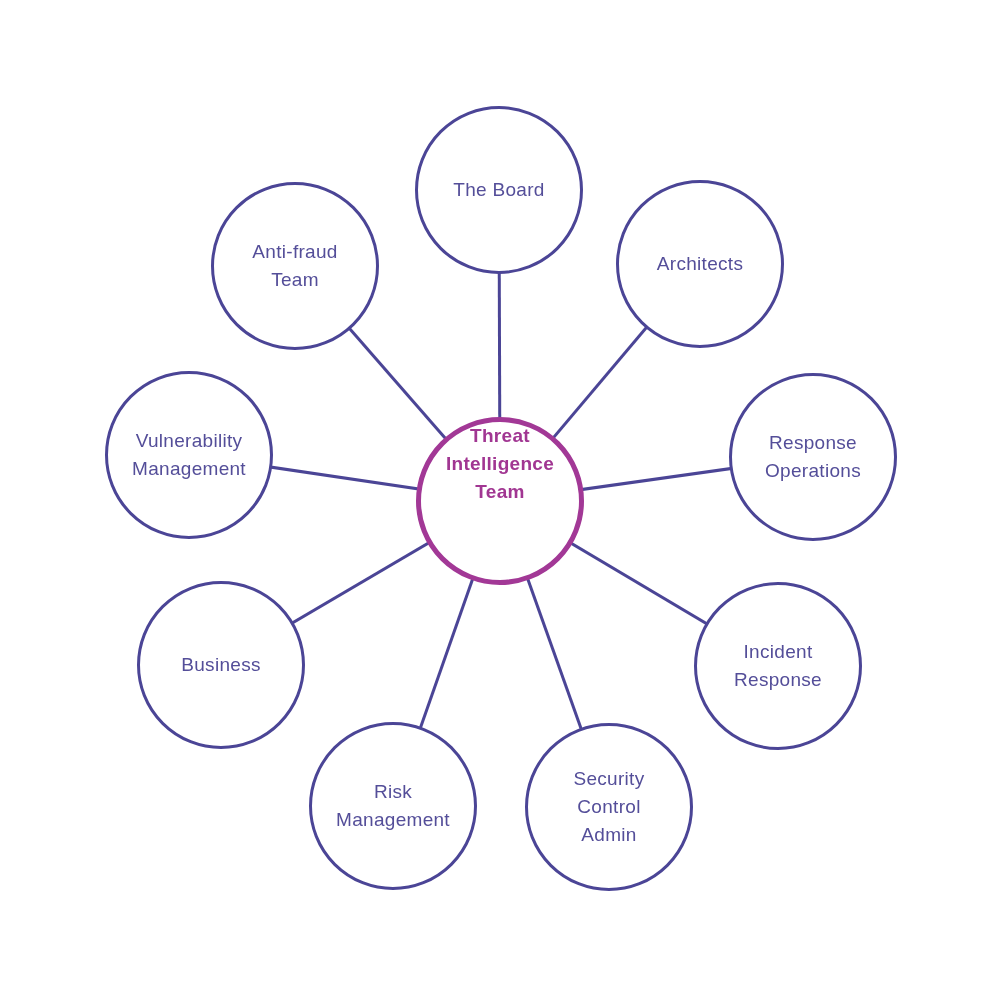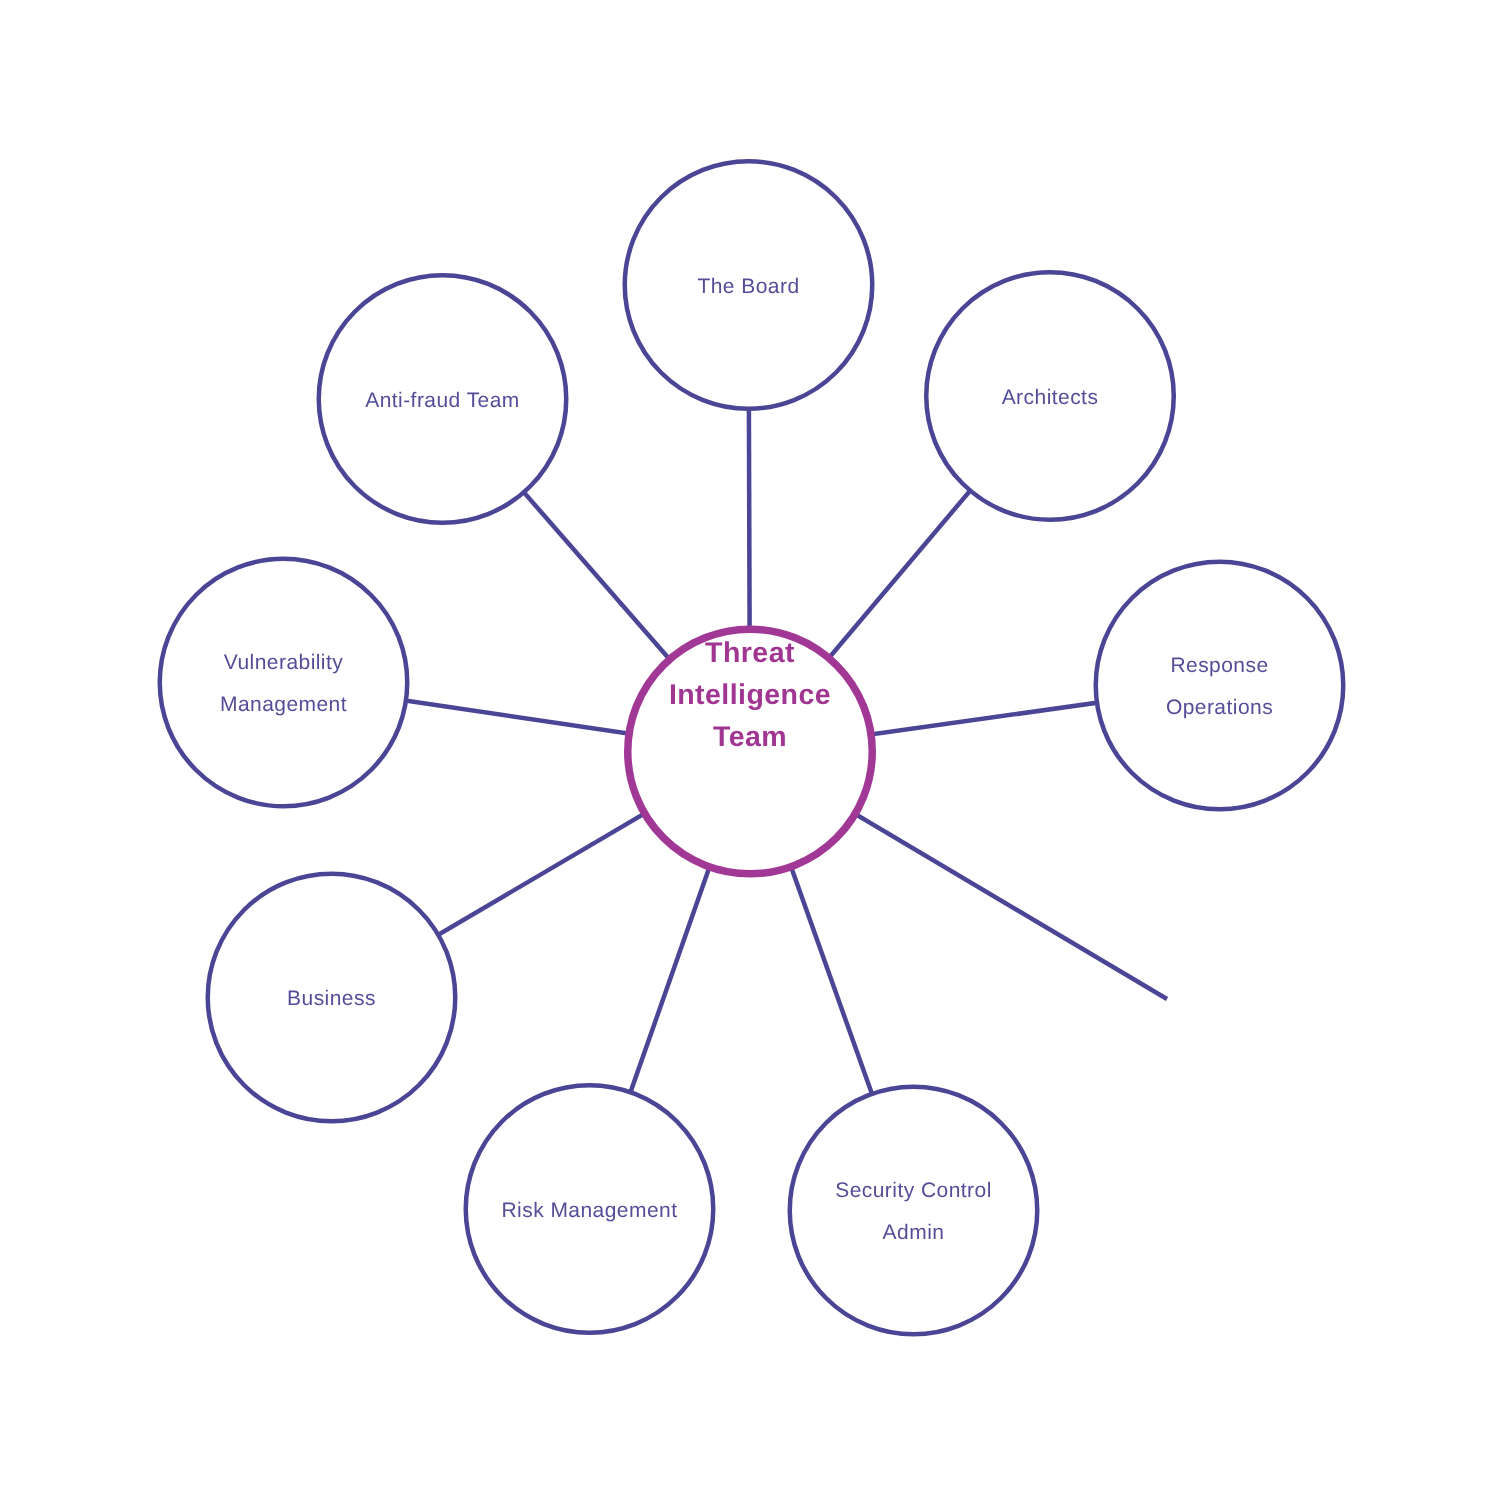--- a/index.html
+++ b/index.html
@@ -33,21 +33,21 @@
     background: #ffffff;
     border: 3px solid #4b4596;
     display: flex;
     align-items: center;
     justify-content: center;
   }
   .node-label {
     width: 122px;
     text-align: center;
     color: #544e99;
-    font-size: 14px;
+    font-size: 19px;
     line-height: 28px;
     letter-spacing: 0.3px;
   }
   .center-node {
     position: absolute;
     box-sizing: border-box;
     width: 168px;
     height: 168px;
     border-radius: 50%;
     background: #ffffff;
@@ -100,20 +100,23 @@
   </div>
 
   <div class="node pos-architects">
     <div class="node-label">Architects</div>
   </div>
 
   <div class="node pos-security-operations">
     <div class="node-label">Response Operations</div>
   </div>
 
+  <div class="node pos-incident-response">
+    <div class="node-label">Incident Response</div>
+  </div>
 
   <div class="node pos-security-control-admin">
     <div class="node-label">Security Control Admin</div>
   </div>
 
   <div class="node pos-risk-management">
     <div class="node-label">Risk Management</div>
   </div>
 
   <div class="node pos-business">

